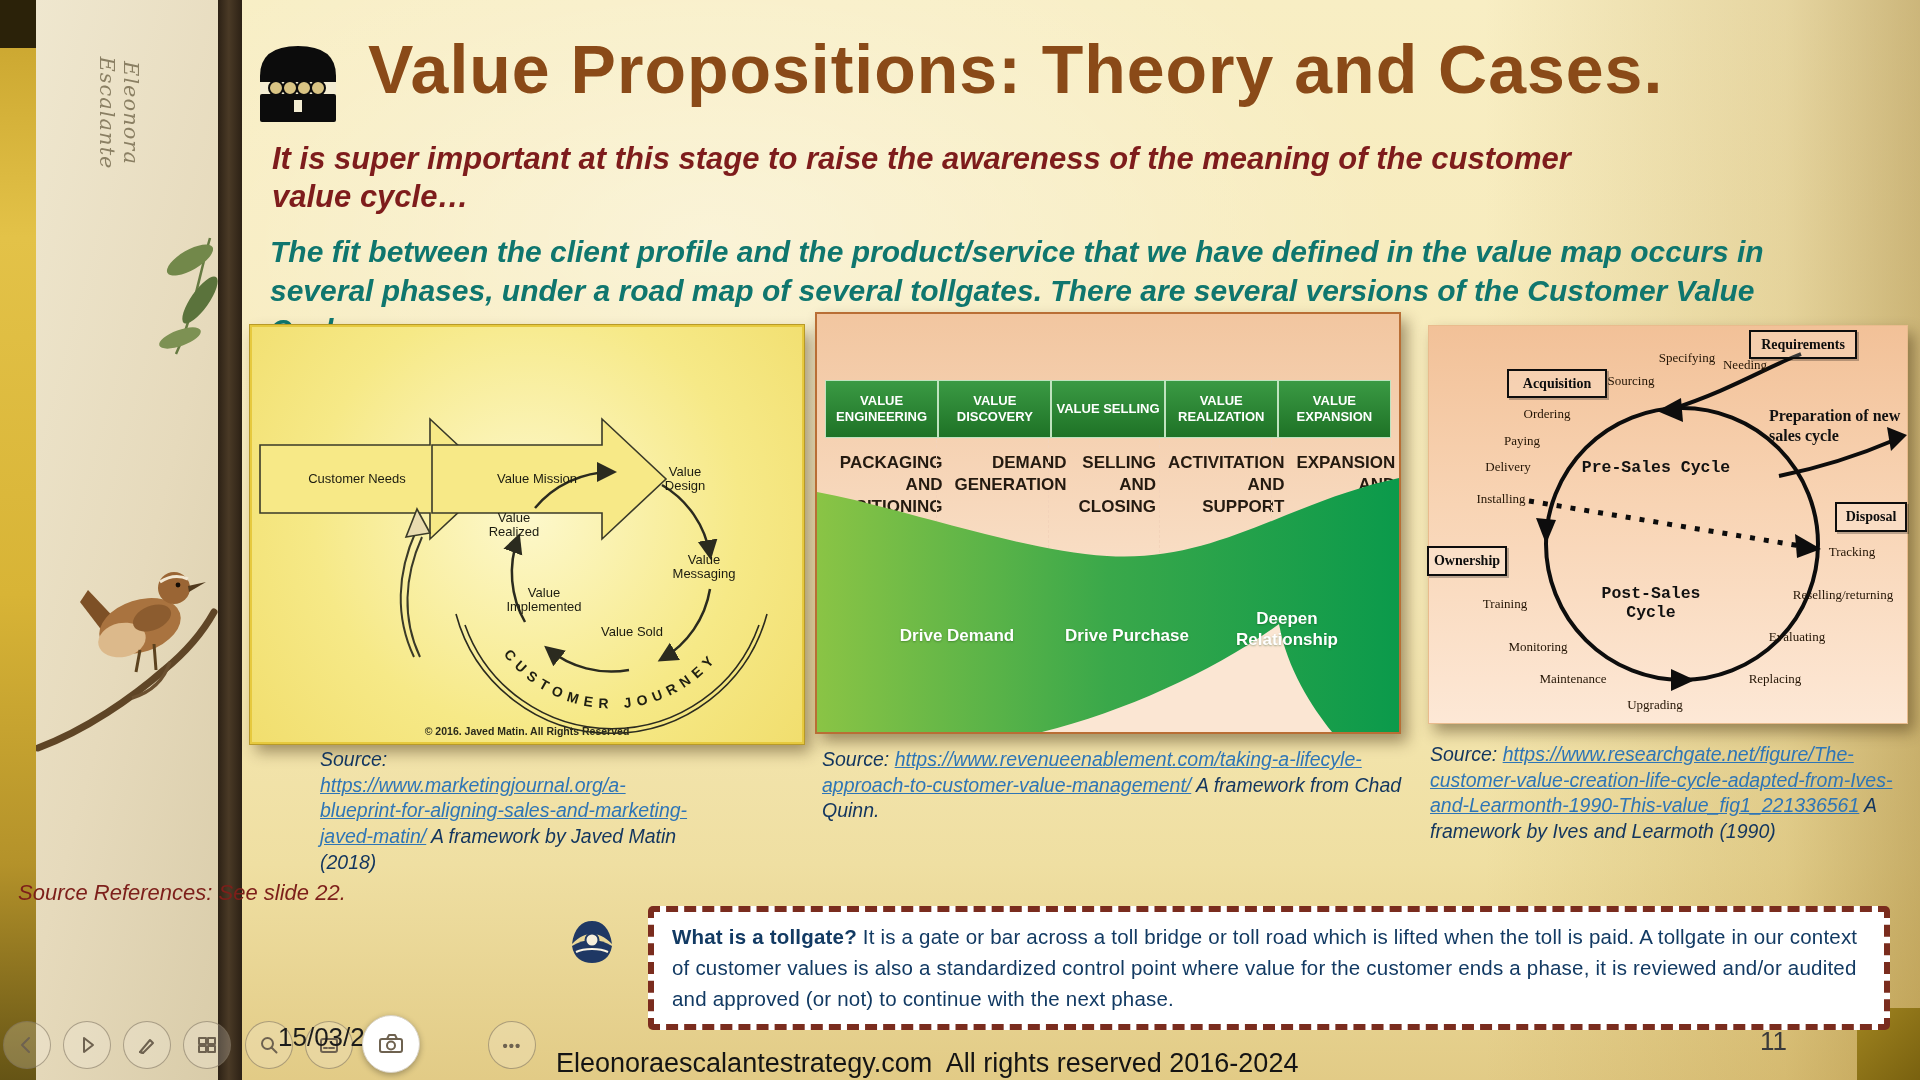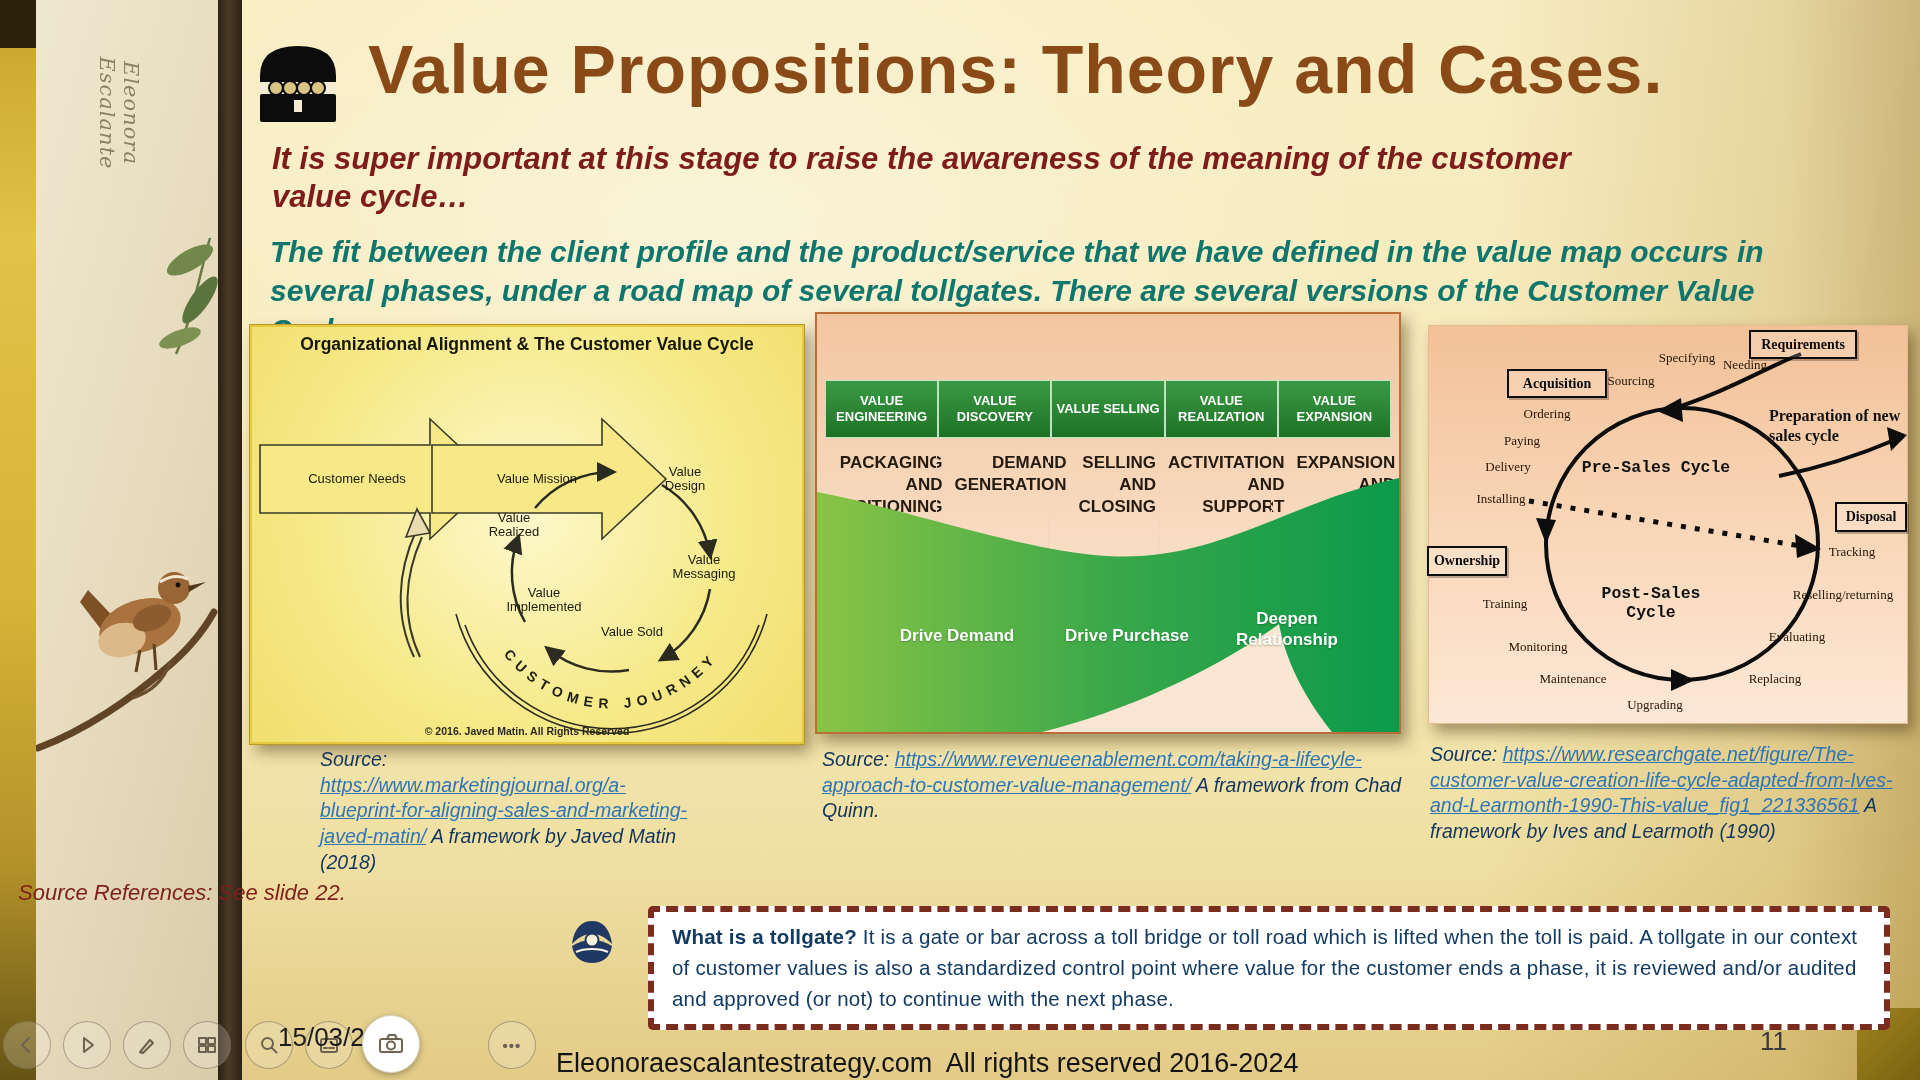--- a/index.html
+++ b/index.html
@@ -151,21 +151,20 @@
   <circle cx="68" cy="52" r="7" fill="#d9c484" stroke="#0c0c0c" stroke-width="2"></circle>
   <rect x="10" y="58" width="76" height="28" rx="2" fill="#0c0c0c"></rect>
   <rect x="44" y="64" width="8" height="12" fill="#f3ecd2"></rect>
 </svg>
 
 <h1 class="abs page-title" style="margin:0;font-weight:600">Value Propositions: Theory and Cases.</h1>
 <div class="abs intro-red">It is super important at this stage to raise the awareness of the meaning of the customer value cycle…</div>
 <div class="abs intro-blue">The fit between the client profile and the product/service that we have defined in the value map occurs in several phases, under a road map of several tollgates. There are several versions of the Customer Value Cycle.</div>
 
 <div class="abs panel panel1">
-  <div class="abs p1-title">Organizational Alignment &amp; The Customer Value Cycle</div>
   <svg class="abs p1-art" width="550" height="385" viewBox="0 0 550 385">
     <defs>
       <marker id="ah" markerWidth="10" markerHeight="10" refX="6" refY="4" orient="auto">
         <path d="M0,0 L8,4 L0,8 Z" fill="#2b2b1f"></path>
       </marker>
     </defs>
 
     <path d="M8,88 L178,88 L178,62 L242,122 L178,182 L178,156 L8,156 Z" fill="#f7e987" stroke="#3a3a28" stroke-width="1.6"></path>
     <path d="M180,88 L350,88 L350,62 L414,122 L350,182 L350,156 L180,156 Z" fill="#f7e987" stroke="#3a3a28" stroke-width="1.6"></path>
 

